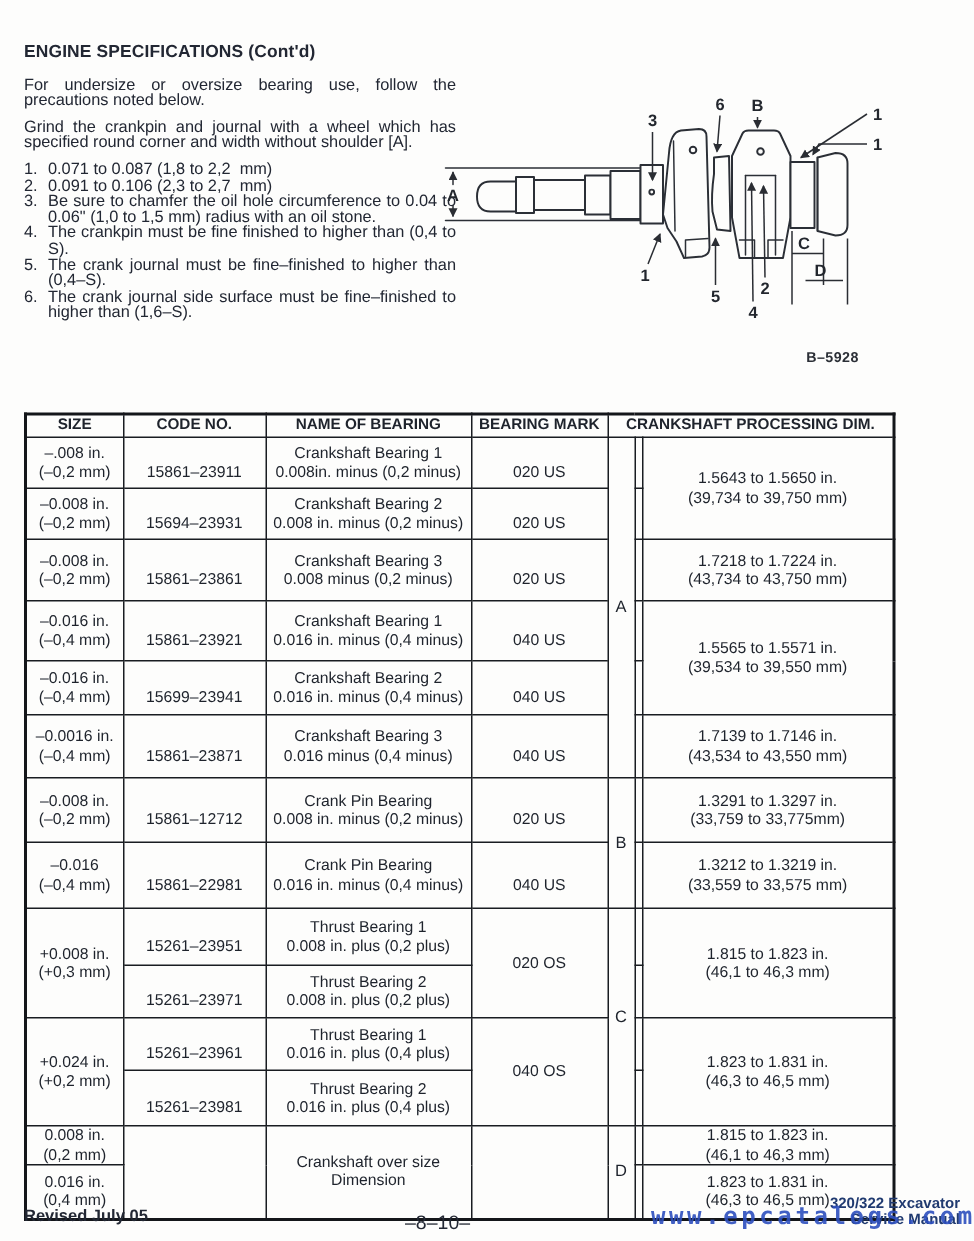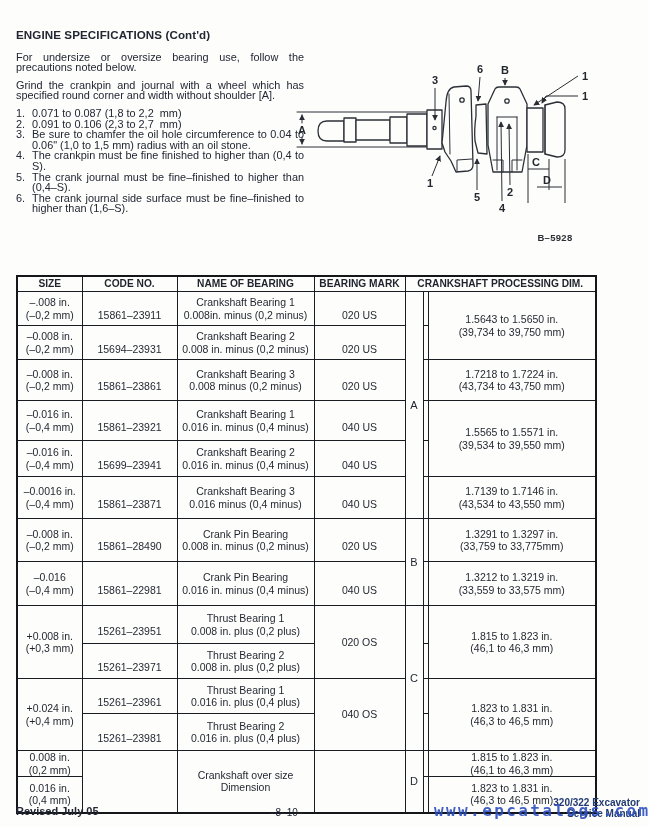--- a/index.html
+++ b/index.html
@@ -32,21 +32,21 @@
   #spec-table td{vertical-align:middle;text-align:center;}
   td.size{text-align:right;padding-right:2px;}
   td.vtop{vertical-align:top;padding-top:5px;}
   .ln{display:block;}
   .l2{display:block;margin-top:12.5px;}   
   td.gap{border-top:none;border-bottom:none;padding:0;}
   td.letter{font-size:11px;}
 
   
   #footer-revised{left:16px;top:805px;font-weight:bold;font-size:11px;}
-  #footer-page{left:270px;top:807px;font-size:10px;}
+  #footer-page{left:270px;top:807px;font-size:13px;}
   #footer-doc{right:9px;top:797px;text-align:right;font-size:10px;font-weight:bold;
               color:#203a70;line-height:11px;}
   #watermark{left:434px;top:801px;font-family:"DejaVu Sans Mono",monospace;font-weight:bold;
              font-size:16px;color:#2d4fbe;letter-spacing:2.4px;opacity:.9;z-index:5;}
 </style>
 </head>
 <body>
 
 <div id="text-col" class="abs">
   <div class="doc-title">ENGINE SPECIFICATIONS (Cont'd)</div>
@@ -295,21 +295,21 @@
           <span class="ln">1.7139 to 1.7146 in.</span>
           <span class="ln">(43,534 to 43,550 mm)</span>
         </td>
   </tr>
   <tr style="height:43px">
     <td class="size">
           <span class="ln">–0.008 in.</span>
           <span class="ln">(–0,2 mm)</span>
         </td>
     <td>
-          <span class="l2">15861–28490</span>
+          <span class="l2">15861–12712</span>
         </td>
     <td>
           <span class="ln">Crank Pin Bearing</span>
           <span class="ln">0.008 in. minus (0,2 minus)</span>
         </td>
     <td>
           <span class="l2">020 US</span>
         </td>
     <td class="letter" rowspan="2">B</td>
     <td class="gap"></td>
@@ -367,21 +367,21 @@
         </td>
     <td>
           <span class="ln">Thrust Bearing 2</span>
           <span class="ln">0.008 in. plus (0,2 plus)</span>
         </td>
     <td class="gap"></td>
   </tr>
   <tr style="height:35px">
     <td class="size" rowspan="2">
           <span class="ln">+0.024 in.</span>
-          <span class="ln">(+0,4 mm)</span>
+          <span class="ln">(+0,2 mm)</span>
         </td>
     <td>
           <span class="l2">15261–23961</span>
         </td>
     <td>
           <span class="ln">Thrust Bearing 1</span>
           <span class="ln">0.016 in. plus (0,4 plus)</span>
         </td>
     <td rowspan="2">
           <span class="ln">040 OS</span>

